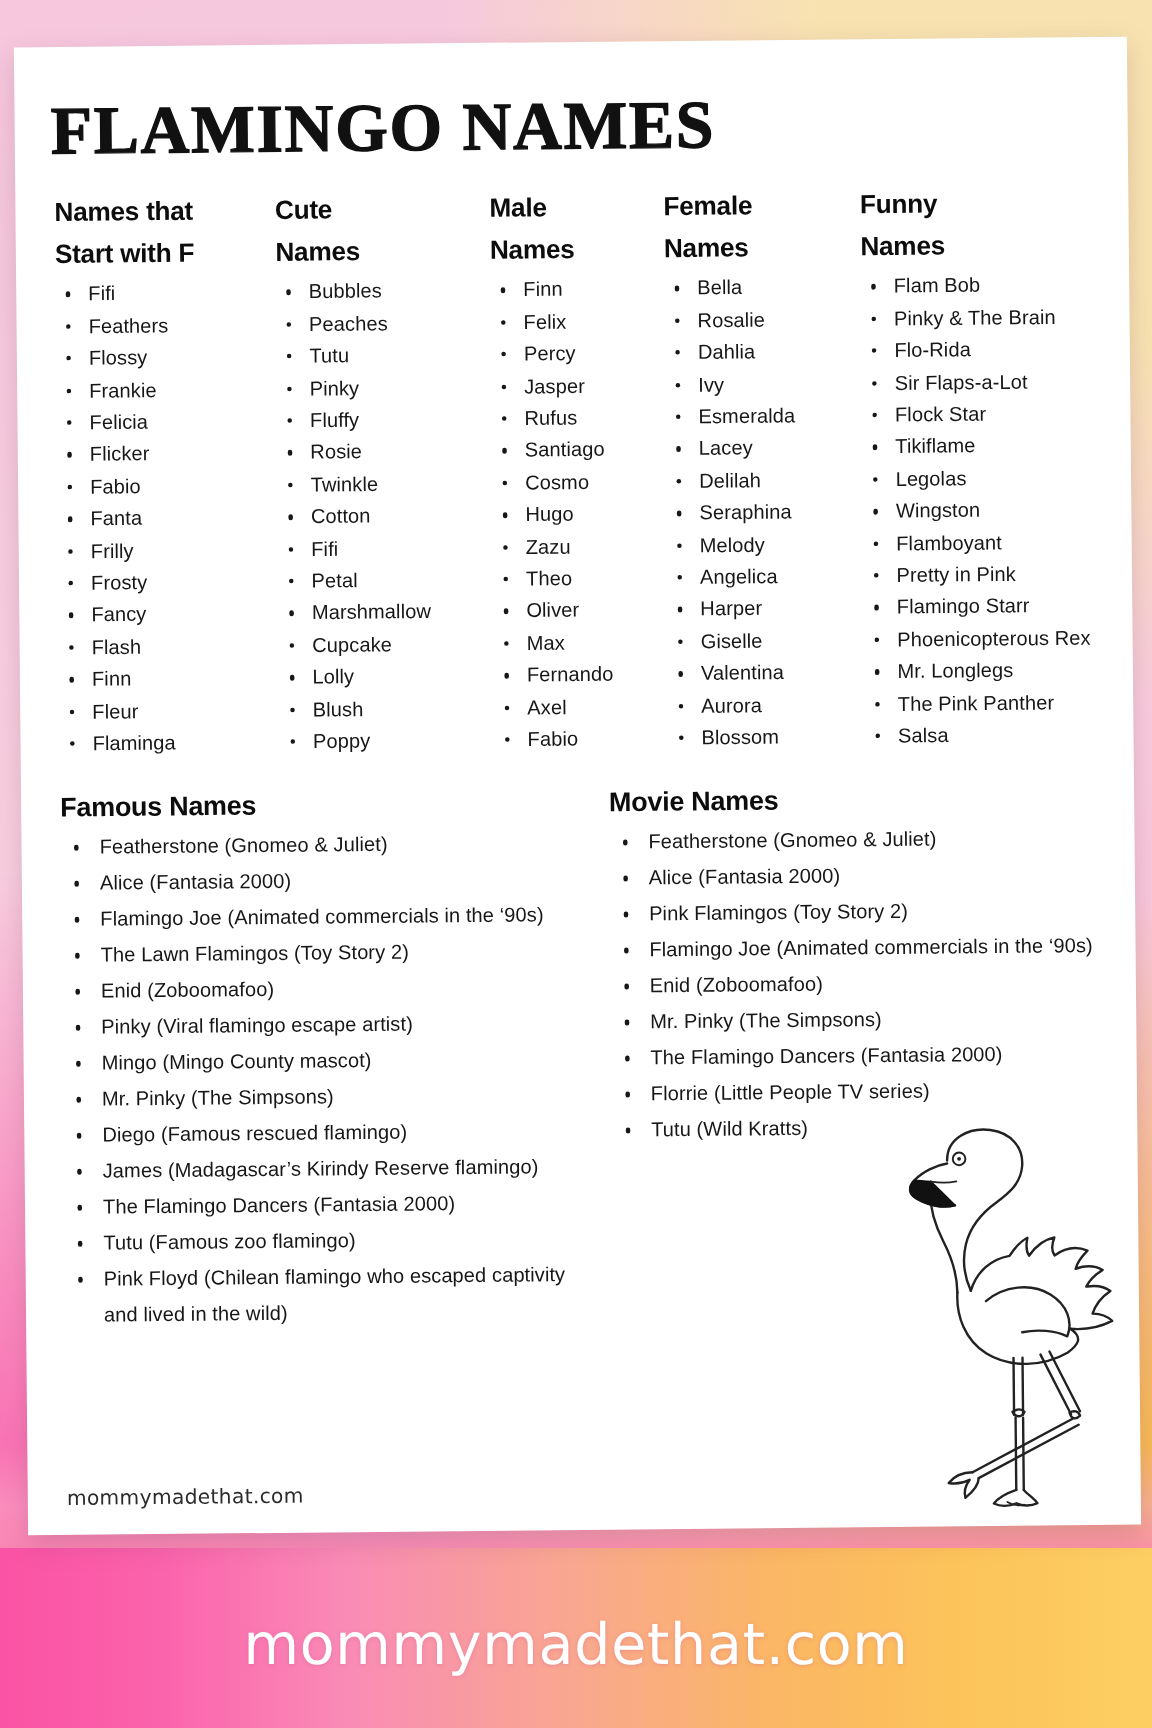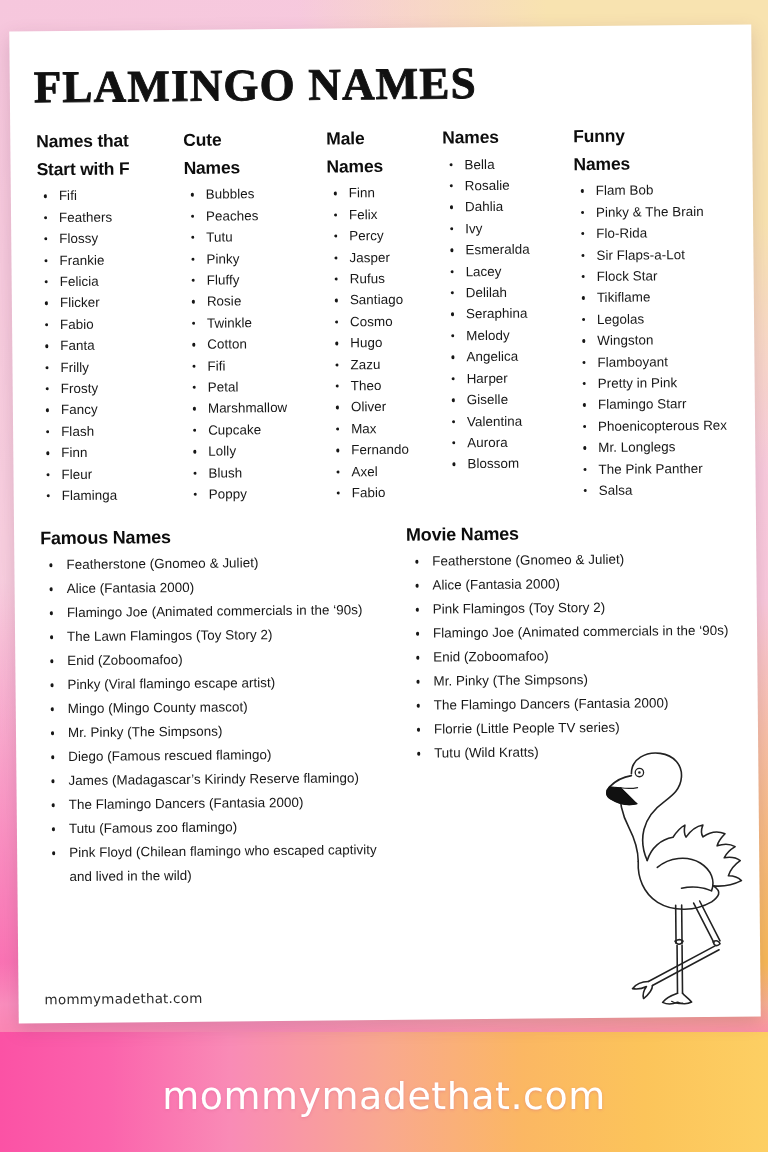--- a/index.html
+++ b/index.html
@@ -282,20 +282,21 @@
           <li>Oliver</li>
           <li>Max</li>
           <li>Fernando</li>
           <li>Axel</li>
           <li>Fabio</li>
         </ul>
       </div>
 
       <div class="col col-female">
         <div class="col-head">
+          <span>Female</span>
           <span>Names</span>
         </div>
         <ul class="names">
           <li>Bella</li>
           <li>Rosalie</li>
           <li>Dahlia</li>
           <li>Ivy</li>
           <li>Esmeralda</li>
           <li>Lacey</li>
           <li>Delilah</li>

